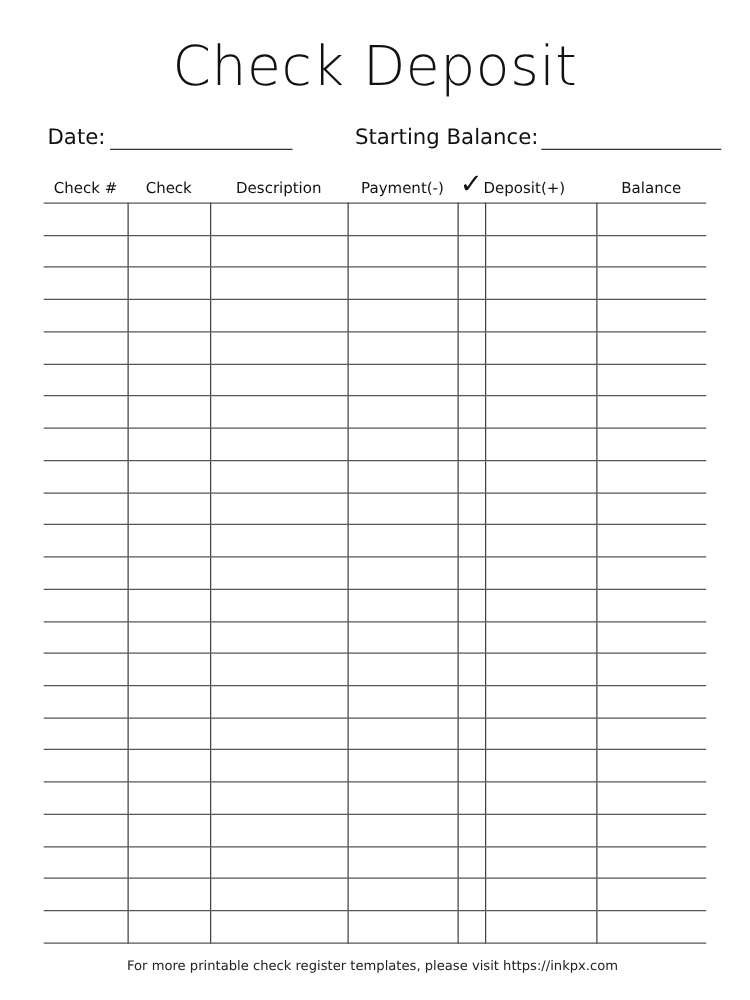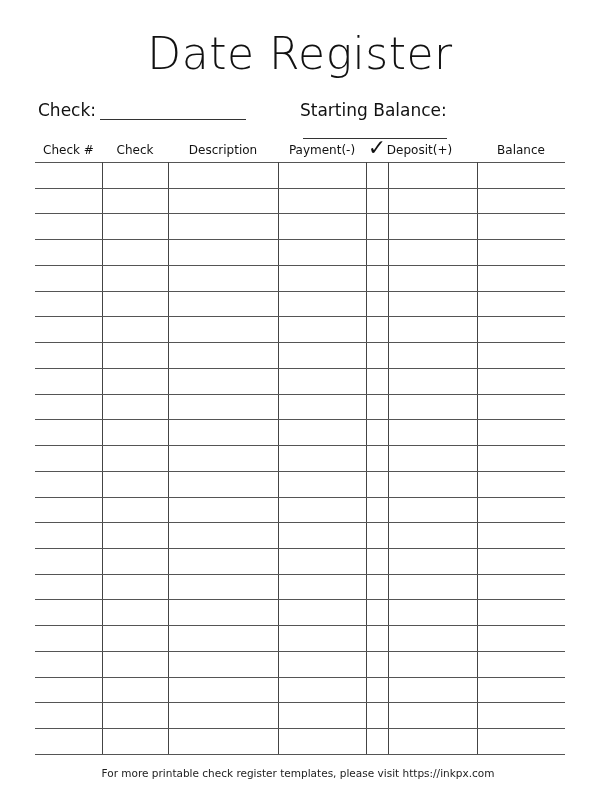--- a/index.html
+++ b/index.html
@@ -2,38 +2,38 @@
 <html><head>
 <meta charset="utf-8">
 <style>
   html, body { margin:0; padding:0; background:#ffffff; }
   body { width:600px; height:800px; position:relative; overflow:hidden; font-family:"DejaVu Sans", sans-serif; color:#111; }
   .title { position:absolute; top:28px; left:0; width:600px; text-align:center; font-size:44px; font-weight:300; letter-spacing:0.5px; font-family:"DejaVu Sans", sans-serif; }
   .field { position:absolute; top:100px; font-size:17px; display:flex; align-items:flex-end; }
   .field .line { display:inline-block; border-bottom:1px solid #333; height:18px; margin-left:4px; }
   .month { left:38px; }
   .month .line { width:146px; }
-  .start { left:300px;flex-direction:column; }
+  .start { left:284px; }
   .start .line { width:144px; margin-left:2px; }
   .headers { position:absolute; top:141px; left:35px; width:530px; height:20px; font-size:12px; }
   .headers span { position:absolute; top:2px; text-align:center; }
   .headers .check { font-size:22px; top:-6px; font-weight:bold; }
   table { position:absolute; top:162px; left:35px; width:530px; border-collapse:collapse; }
   td { height:24.74px; padding:0; border-top:1px solid #555; border-bottom:1px solid #555; border-left:1px solid #444; border-right:1px solid #444; }
   td:first-child { border-left:none; }
   td:last-child { border-right:none; }
   .footer { position:absolute; top:767px; left:0; width:596px; text-align:center; font-size:10.5px; color:#222; }
 </style>
 </head>
 <body>
 
-<div class="title">Date Register</div>
+<div class="title">Check Deposit</div>
 
 <div class="field month">
-  <span>Check:</span>
+  <span>Date:</span>
   <span class="line"></span>
 </div>
 
 <div class="field start">
   <span>Starting Balance:</span>
   <span class="line"></span>
 </div>
 
 <div class="headers">
   <span style="left:0;width:67px">Check #</span>

